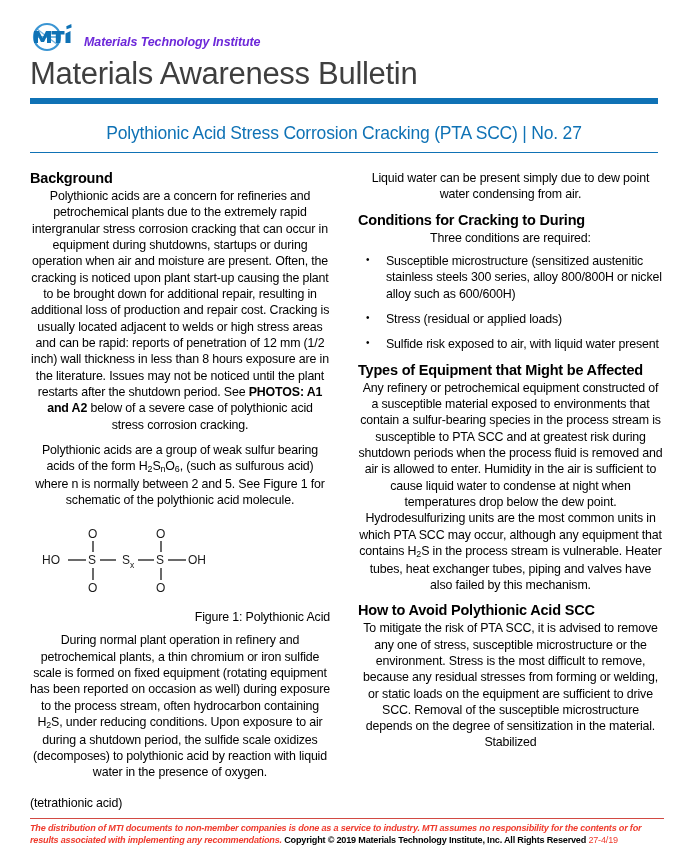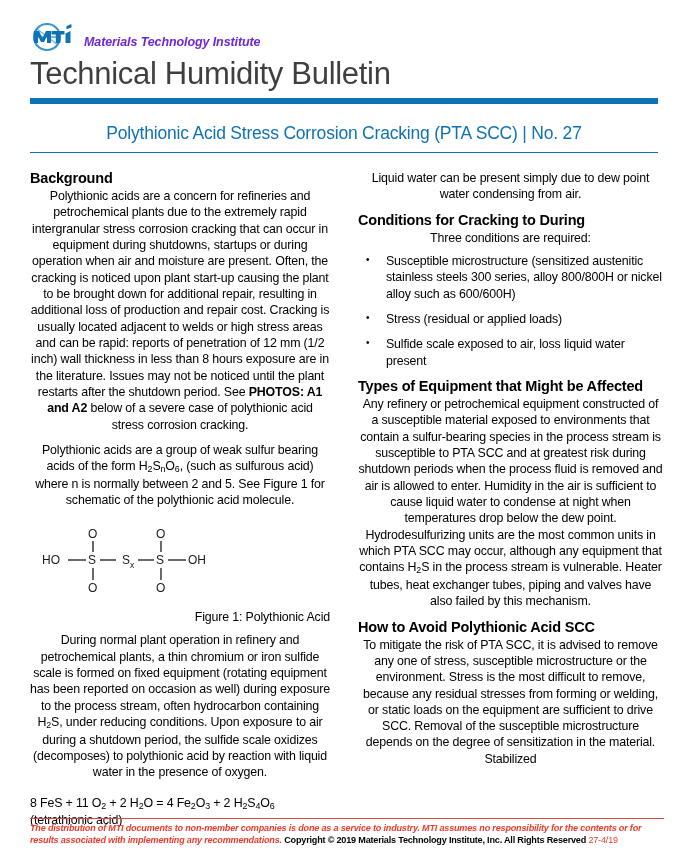--- a/index.html
+++ b/index.html
@@ -205,21 +205,21 @@
             <path d="M4 21 L4 9 L9 9 L12.5 16 L16 9 L21 9 L21 21 L17 21 L17 14 L14 20 L11 20 L8 14 L8 21 Z"></path>
             <path d="M21.5 9 L34.5 9 L34.5 12.6 L30.3 12.6 L30.3 21 L25.8 21 L25.8 12.6 L21.5 12.6 Z"></path>
             <path d="M35.5 11.4 L40.5 9 L40.5 21 L35.5 21 Z"></path>
             <path d="M36.3 4.2 L41.3 2 L41.6 5.4 L36.6 7.2 Z"></path>
           </g>
         </svg>
       </div>
       <div class="logo-words">Materials Technology Institute</div>
     </div>
 
-    <div class="bulletin-title">Technical Humidity Bulletin</div>
+    <div class="bulletin-title">Materials Awareness Bulletin</div>
     <div class="rule-thick"></div>
     <div class="doc-title">Polythionic Acid Stress Corrosion Cracking (PTA SCC) | No. 27</div>
     <div class="rule-thin"></div>
   </div>
 
   <div class="columns">
 
     <div class="col col-left">
 
       <h2 class="sec">Background</h2>
@@ -262,37 +262,36 @@
             <line x1="132" y1="38" x2="150" y2="38" stroke="#1a1a1a" stroke-width="1.3"></line>
             <text x="152" y="42">OH</text>
           </g>
         </svg>
         <div class="figure-cap">Figure 1: Polythionic Acid</div>
       </div>
 
       <p class="body"><span>During normal plant operation in refinery and petrochemical plants, a thin chromium or iron sulfide scale is formed on fixed equipment (rotating equipment has been reported on occasion as well) during exposure to the process stream, often hydrocarbon containing H</span><sub>2</sub><span>S, under reducing conditions. Upon exposure to air during a shutdown period, the sulfide scale oxidizes (decomposes) to polythionic acid by reaction with liquid water in the presence of oxygen.</span></p>
 
       <div class="equation">
-        <div><span>8 FeS + 11 O</span><sub>2</sub><span> + 2 H</span><sub>2</sub><span>O = 4 Fe</span><sub>2</sub><span>O</span><sub>3</sub><span> + 2 H</span><sub>2</sub><span>S</span><sub>4</sub><span>O</span><sub>6</sub></div>
         <div>(tetrathionic acid)</div>
       </div>
 
     </div>
 
     <div class="col col-right">
 
       <p class="body">Liquid water can be present simply due to dew point water condensing from air.</p>
 
       <h2 class="sec sec-gap">Conditions for Cracking to During</h2>
       <p class="body tight">Three conditions are required:</p>
 
       <ul class="bullets">
         <li>Susceptible microstructure (sensitized austenitic stainless steels 300 series, alloy 800/800H or nickel alloy such as 600/600H)</li>
         <li>Stress (residual or applied loads)</li>
-        <li>Sulfide scale exposed to air, loss liquid water present</li>
+        <li>Sulfide risk exposed to air, with liquid water present</li>
       </ul>
 
       <h2 class="sec sec-gap">Types of Equipment that Might be Affected</h2>
       <p class="body"><span>Any refinery or petrochemical equipment constructed of a susceptible material exposed to environments that contain a sulfur-bearing species in the process stream is susceptible to PTA SCC and at greatest risk during shutdown periods when the process fluid is removed and air is allowed to enter. Humidity in the air is sufficient to cause liquid water to condense at night when temperatures drop below the dew point. Hydrodesulfurizing units are the most common units in which PTA SCC may occur, although any equipment that contains H</span><sub>2</sub><span>S in the process stream is vulnerable. Heater tubes, heat exchanger tubes, piping and valves have also failed by this mechanism.</span></p>
 
       <h2 class="sec sec-gap">How to Avoid Polythionic Acid SCC</h2>
       <p class="body">To mitigate the risk of PTA SCC, it is advised to remove any one of stress, susceptible microstructure or the environment. Stress is the most difficult to remove, because any residual stresses from forming or welding, or static loads on the equipment are sufficient to drive SCC. Removal of the susceptible microstructure depends on the degree of sensitization in the material. Stabilized</p>
 
     </div>
   </div>

